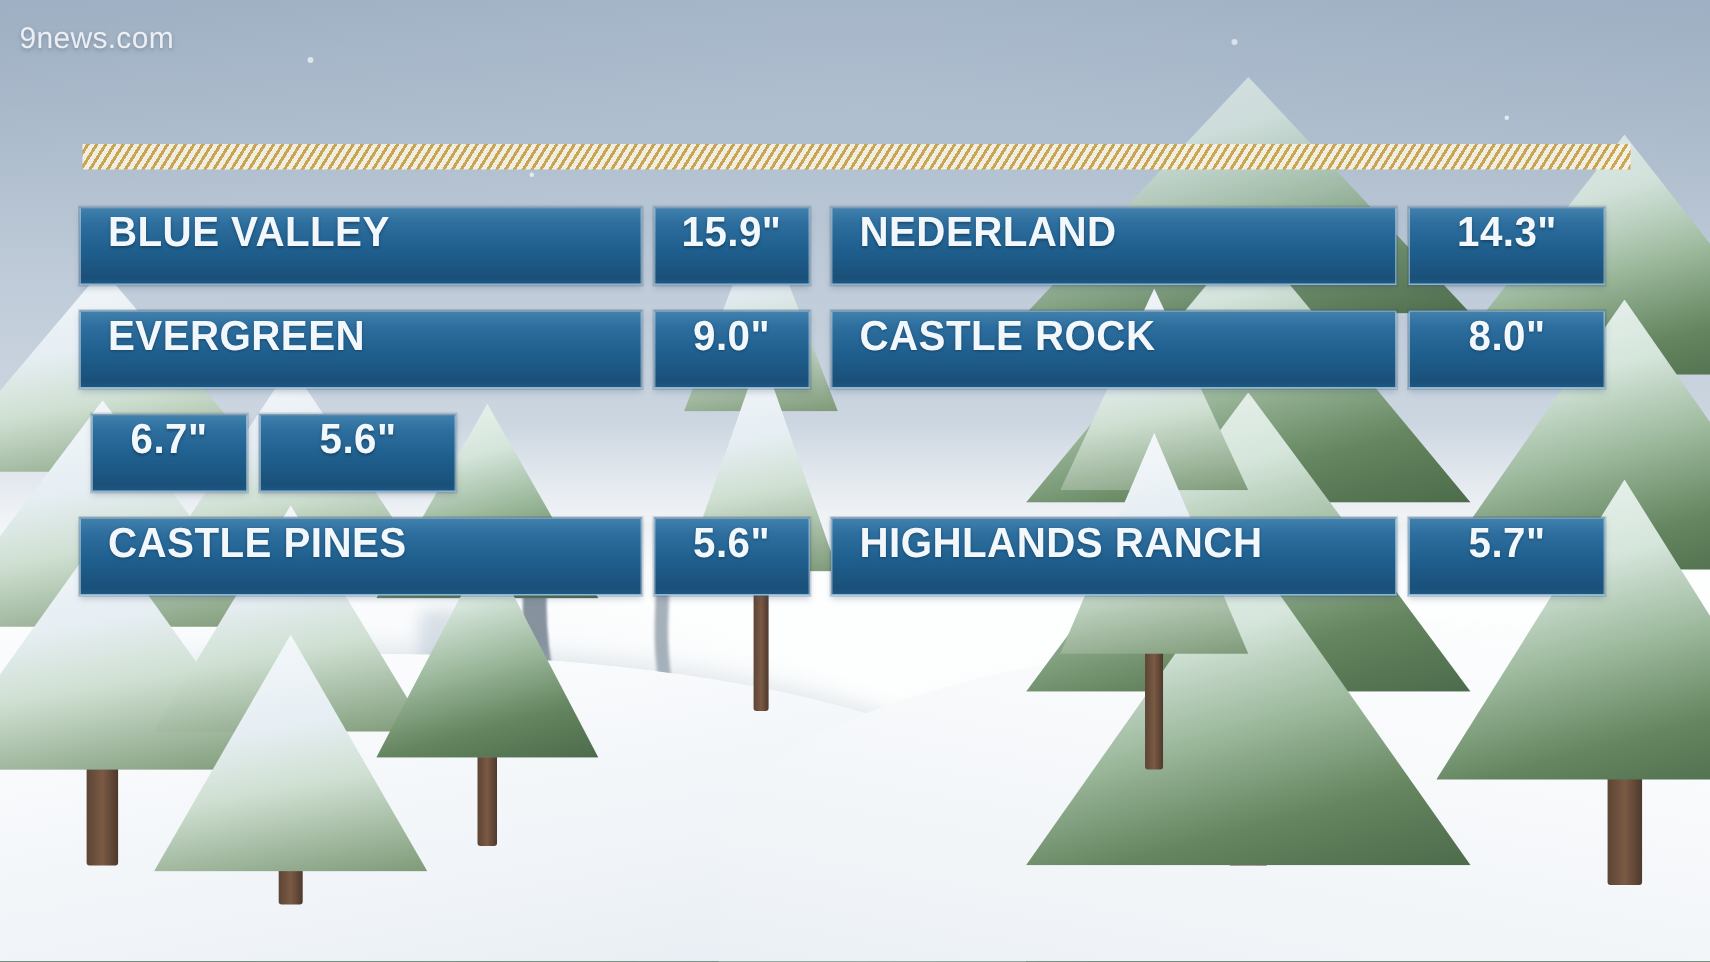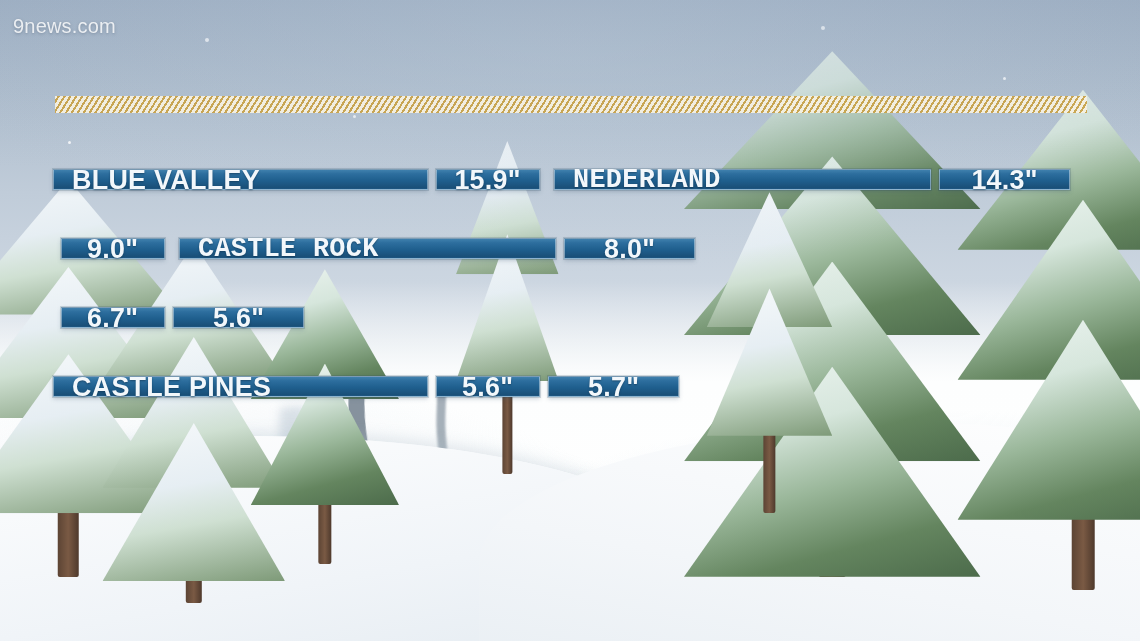--- a/index.html
+++ b/index.html
@@ -216,30 +216,29 @@
         #3f80ad 0%,
         #2d6e9e 20%,
         #1f5f8e 55%,
         #1a5079 92%,
         #1d5783 100%);
     border: 1px solid rgba(255,255,255,.42);
     box-shadow:
       0 0 0 1px rgba(40,70,95,.18),
       0 2px 4px rgba(60,85,110,.25);
     display: flex;
-    align-items: center;
+    align-items: flex-start;
     box-sizing: border-box;
-    margin-top: 31px;
   }
   .cell.name      { padding-left: 18px; justify-content: flex-start; }
   .cell.value     { justify-content: center; }
 
   .c-name-l  { width: 375px; }
   .c-val-l   { width: 104px; margin-left: 8px; }
-  .c-name-r  { width: 377px; margin-left: 14px; font-family: Liberation Mono, monospace; }
+  .c-name-r  { width: 377px; margin-left: 14px; }
   .c-val-r   { width: 131px; margin-left: 8px; }
 
   .cell-text {
     font-size: 28px;
     font-weight: 700;
     color: #f2f7fb;
     letter-spacing: .3px;
     white-space: nowrap;
     text-shadow: 0 1px 2px rgba(15,45,70,.55);
     transform: scaleX(.96);
@@ -326,20 +325,23 @@
       </div>
       <div class="cell name c-name-r">
         <span class="cell-text">NEDERLAND</span>
       </div>
       <div class="cell value c-val-r">
         <span class="cell-text">14.3"</span>
       </div>
     </div>
 
     <div class="row">
+      <div class="cell name c-name-l">
+        <span class="cell-text">EVERGREEN</span>
+      </div>
       <div class="cell value c-val-l">
         <span class="cell-text">9.0"</span>
       </div>
       <div class="cell name c-name-r">
         <span class="cell-text">CASTLE ROCK</span>
       </div>
       <div class="cell value c-val-r">
         <span class="cell-text">8.0"</span>
       </div>
     </div>
@@ -353,20 +355,23 @@
       </div>
     </div>
 
     <div class="row">
       <div class="cell name c-name-l">
         <span class="cell-text">CASTLE PINES</span>
       </div>
       <div class="cell value c-val-l">
         <span class="cell-text">5.6"</span>
       </div>
+      <div class="cell name c-name-r">
+        <span class="cell-text">HIGHLANDS RANCH</span>
+      </div>
       <div class="cell value c-val-r">
         <span class="cell-text">5.7"</span>
       </div>
     </div>
 
 
   </div>
 </div>
 
 </body></html>

